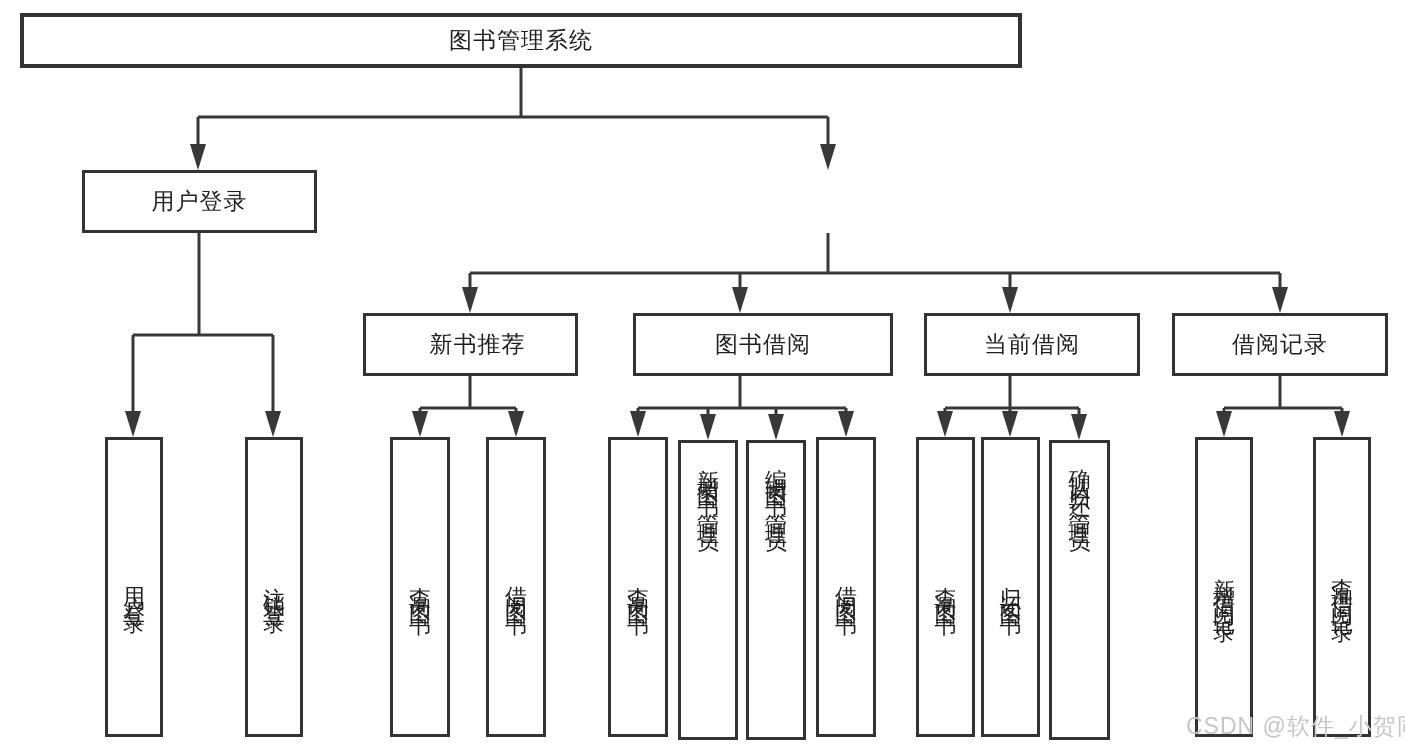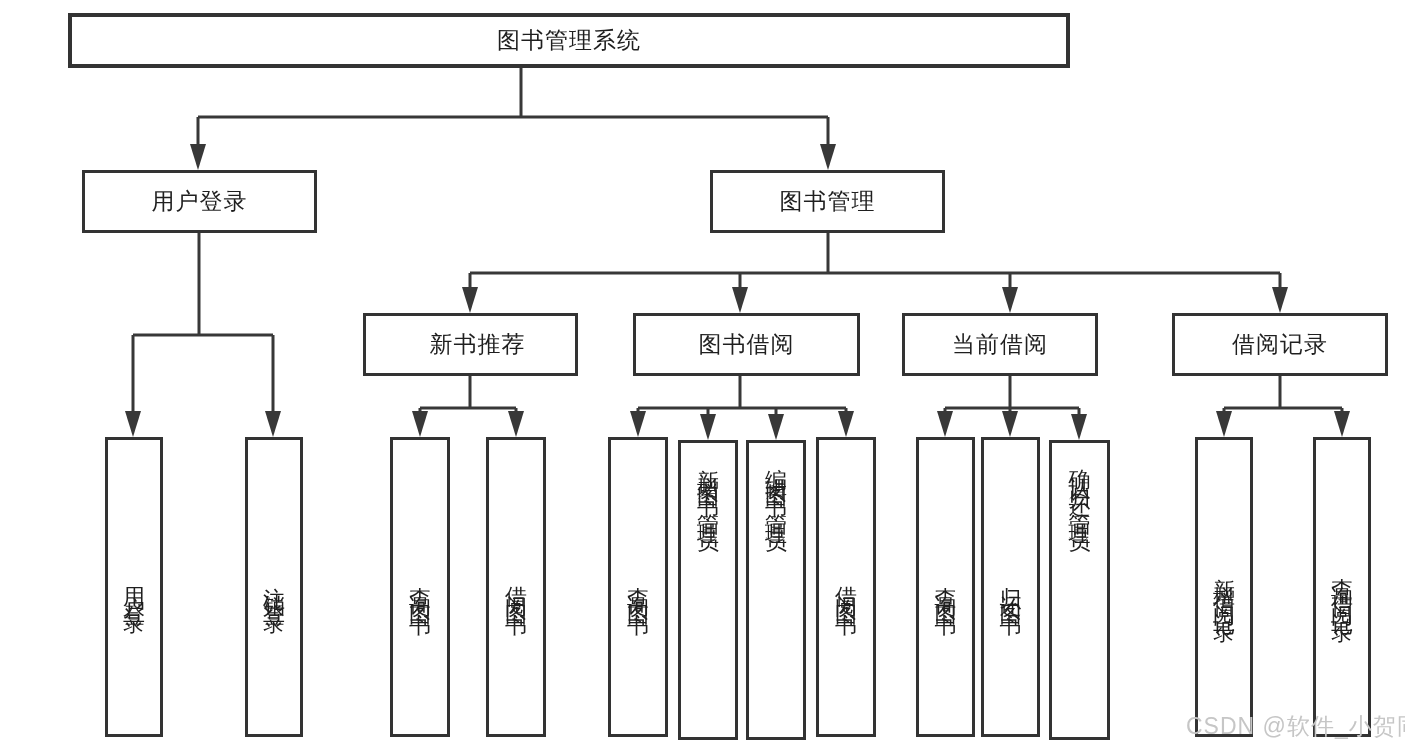--- a/index.html
+++ b/index.html
@@ -15,21 +15,21 @@
   .box {
     position: absolute;
     box-sizing: border-box;
     border: 3px solid #333333;
     background: #ffffff;
     display: flex;
     align-items: center;
     justify-content: center;
     color: #1f1f1f;
   }
-  .root  { border-width: 4px; margin-left: 48px; }
+  .root  { border-width: 4px; }
   .hbox  { font-size: 23px; letter-spacing: 1px; }
   .leaf  { }
   .vtext {
     writing-mode: vertical-rl;
     text-orientation: mixed;
     font-size: 22px;
     line-height: 1;
     letter-spacing: 9px;
     color: #1f1f1f;
   }
@@ -114,31 +114,28 @@
     </g>
   </svg>
 
   <div class="box hbox root" style="left:20px; top:13px; width:1002px; height:55px;">
     <span>图书管理系统</span>
   </div>
 
   <div class="box hbox" style="left:82px; top:170px; width:235px; height:63px;">
     <span>用户登录</span>
   </div>
-  <div class="box hbox" style="left:710px; top:170px; width:235px; height:63px;">
-    <span>图书管理</span>
-  </div>
 
   <div class="box hbox" style="left:363px; top:313px; width:215px; height:63px;padding-left:14px;">
     <span>新书推荐</span>
   </div>
-  <div class="box hbox" style="left:633px; top:313px; width:227px; height:63px;">
+  <div class="box hbox" style="left:633px; top:313px; width:260px; height:63px;">
     <span>图书借阅</span>
   </div>
-  <div class="box hbox" style="left:902px; top:313px; width:196px; height:63px;">
+  <div class="box hbox" style="left:924px; top:313px; width:216px; height:63px;">
     <span>当前借阅</span>
   </div>
   <div class="box hbox" style="left:1172px; top:313px; width:216px; height:63px;">
     <span>借阅记录</span>
   </div>
 
   <div class="box leaf" style="left:105px; top:437px; width:58px; height:300px;">
     <span class="vtext">用户登录</span>
   </div>
   <div class="box leaf" style="left:245px; top:437px; width:58px; height:300px;">

